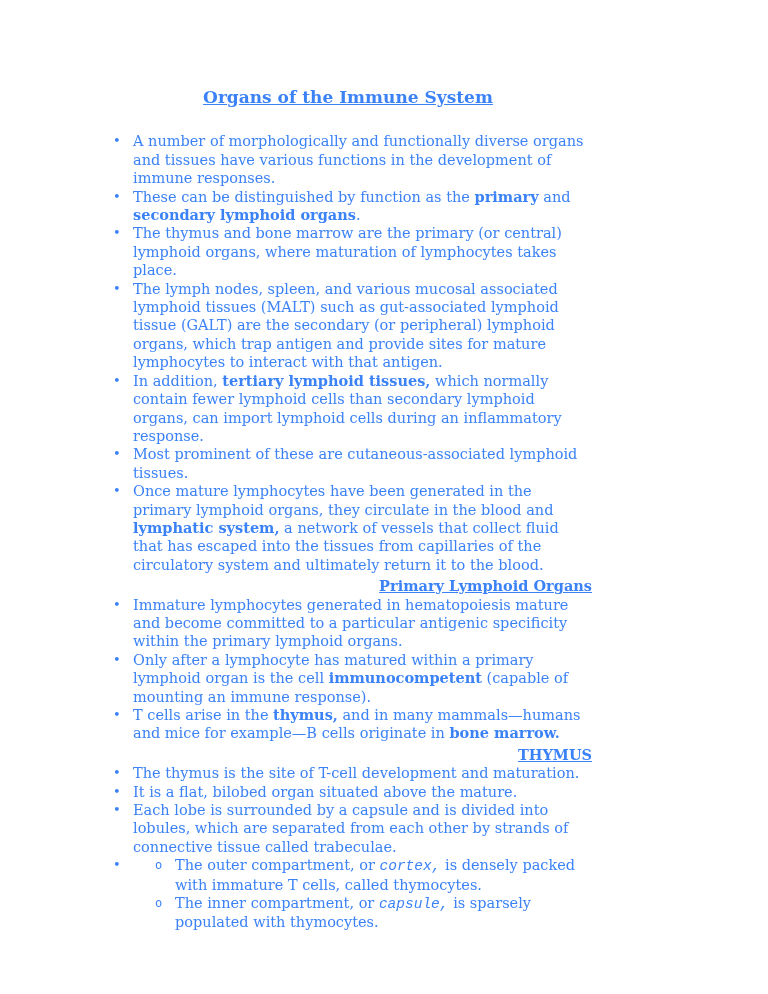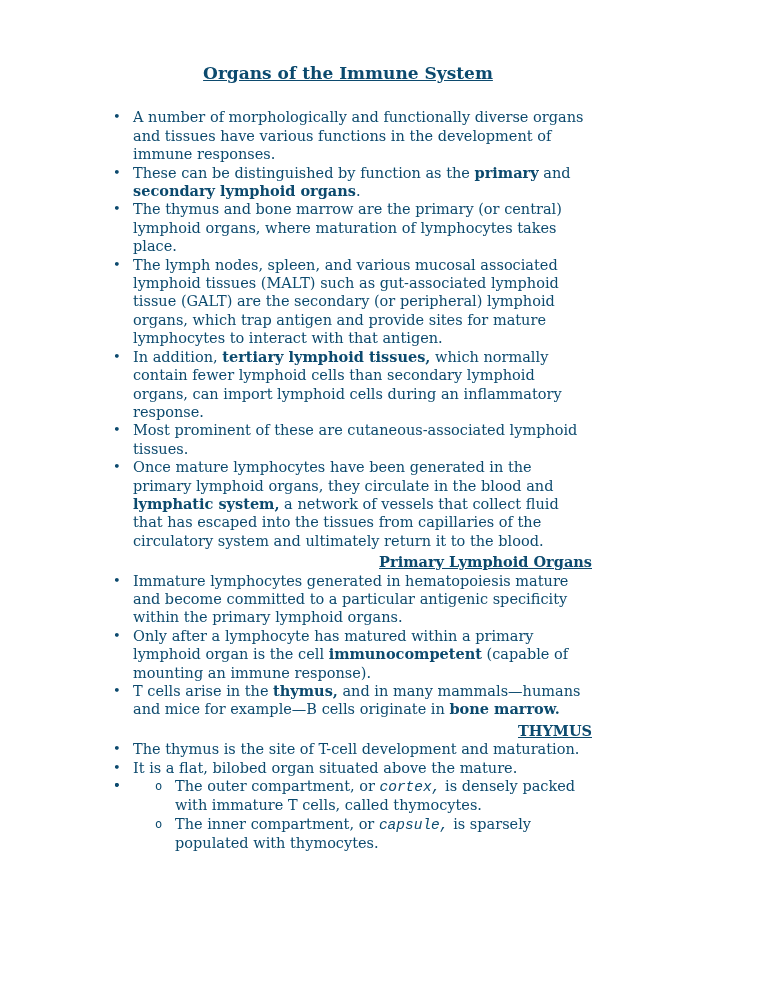--- a/index.html
+++ b/index.html
@@ -6,25 +6,25 @@
     margin: 0;
     padding: 0;
     background: #ffffff;
   }
   .page {
     position: relative;
     width: 692px;
     height: 994px;
     box-sizing: border-box;
     background: #ffffff;
-    padding: 64px 100px 0 104px;
+    padding: 88px 100px 0 104px;
     font-family: "DejaVu Serif", "Liberation Serif", serif;
     font-size: 14.5px;
     line-height: 18.4px;
-    color: #0c4a6e;
+    color: #3b82f6;
     overflow: hidden;
   }
   .doc-title {
     text-align: center;
     font-weight: bold;
     font-size: 17px;
     text-decoration: underline;
     margin: 0 0 26px 0;
   }
   .section { margin: 0; }
@@ -71,19 +71,19 @@
       <div class="section">
         <div class="heading">Primary Lymphoid Organs</div>
         <div class="bullet level1"><span class="marker">•</span><span class="text"><span>Immature lymphocytes generated in hematopoiesis mature and become committed to a particular antigenic specificity within the primary lymphoid organs.</span></span></div>
         <div class="bullet level1"><span class="marker">•</span><span class="text"><span>Only after a lymphocyte has matured within a primary lymphoid organ is the cell </span><span class="b">immunocompetent</span><span> (capable of mounting an immune response).</span></span></div>
         <div class="bullet level1"><span class="marker">•</span><span class="text"><span>T cells arise in the </span><span class="b">thymus,</span><span> and in many mammals—humans and mice for example—B cells originate in </span><span class="b">bone marrow.</span></span></div>
       </div>
       <div class="section">
         <div class="heading">THYMUS</div>
         <div class="bullet level1"><span class="marker">•</span><span class="text"><span>The thymus is the site of T-cell development and maturation.</span></span></div>
         <div class="bullet level1"><span class="marker">•</span><span class="text"><span>It is a flat, bilobed organ situated above the mature.</span></span></div>
-        <div class="bullet level1"><span class="marker">•</span></div>
+        <div class="bullet level1"><span class="marker">•</span><span class="text"><span>Each lobe is surrounded by a capsule and is divided into lobules, which are separated from each other by strands of connective tissue called trabeculae.</span></span></div>
         <div class="bullet level1"><span class="marker">•</span></div>
         <div class="bullet level2"><span class="marker">o</span><span class="text"><span>The outer compartment, or </span><span class="i">cortex,</span><span> is densely packed with immature T cells, called thymocytes.</span></span></div>
         <div class="bullet level2"><span class="marker">o</span><span class="text"><span>The inner compartment, or </span><span class="i">capsule,</span><span> is sparsely populated with thymocytes.</span></span></div>
       </div>
     </div>
 </div>
 
 </body></html>

